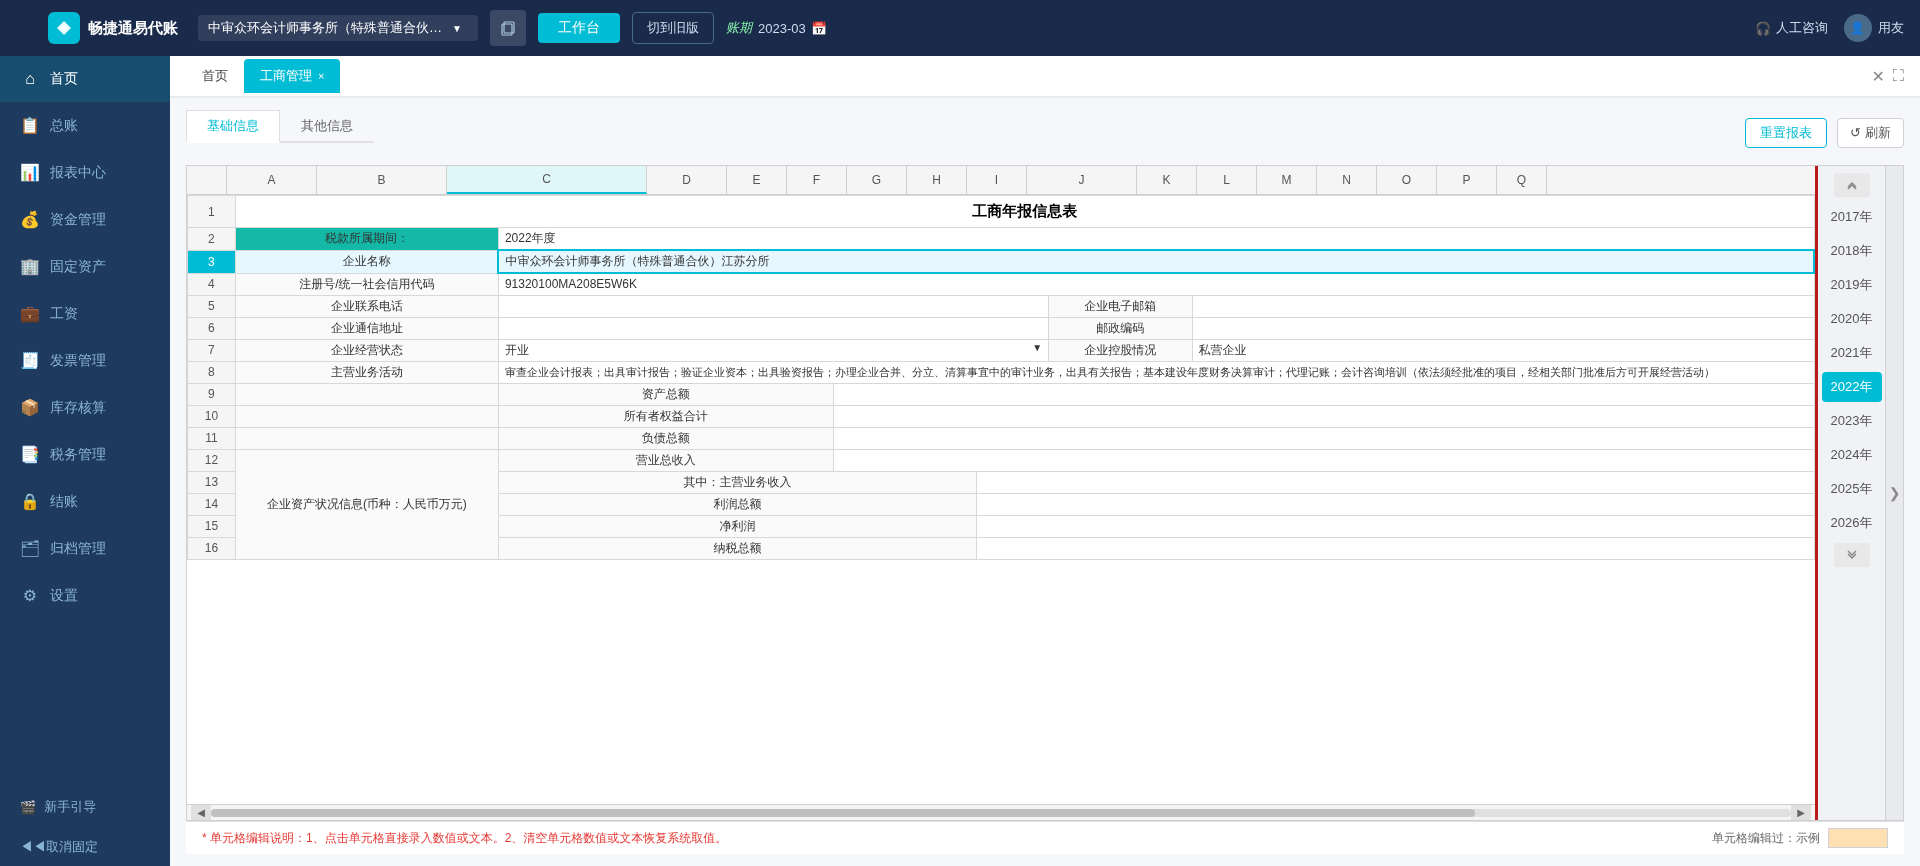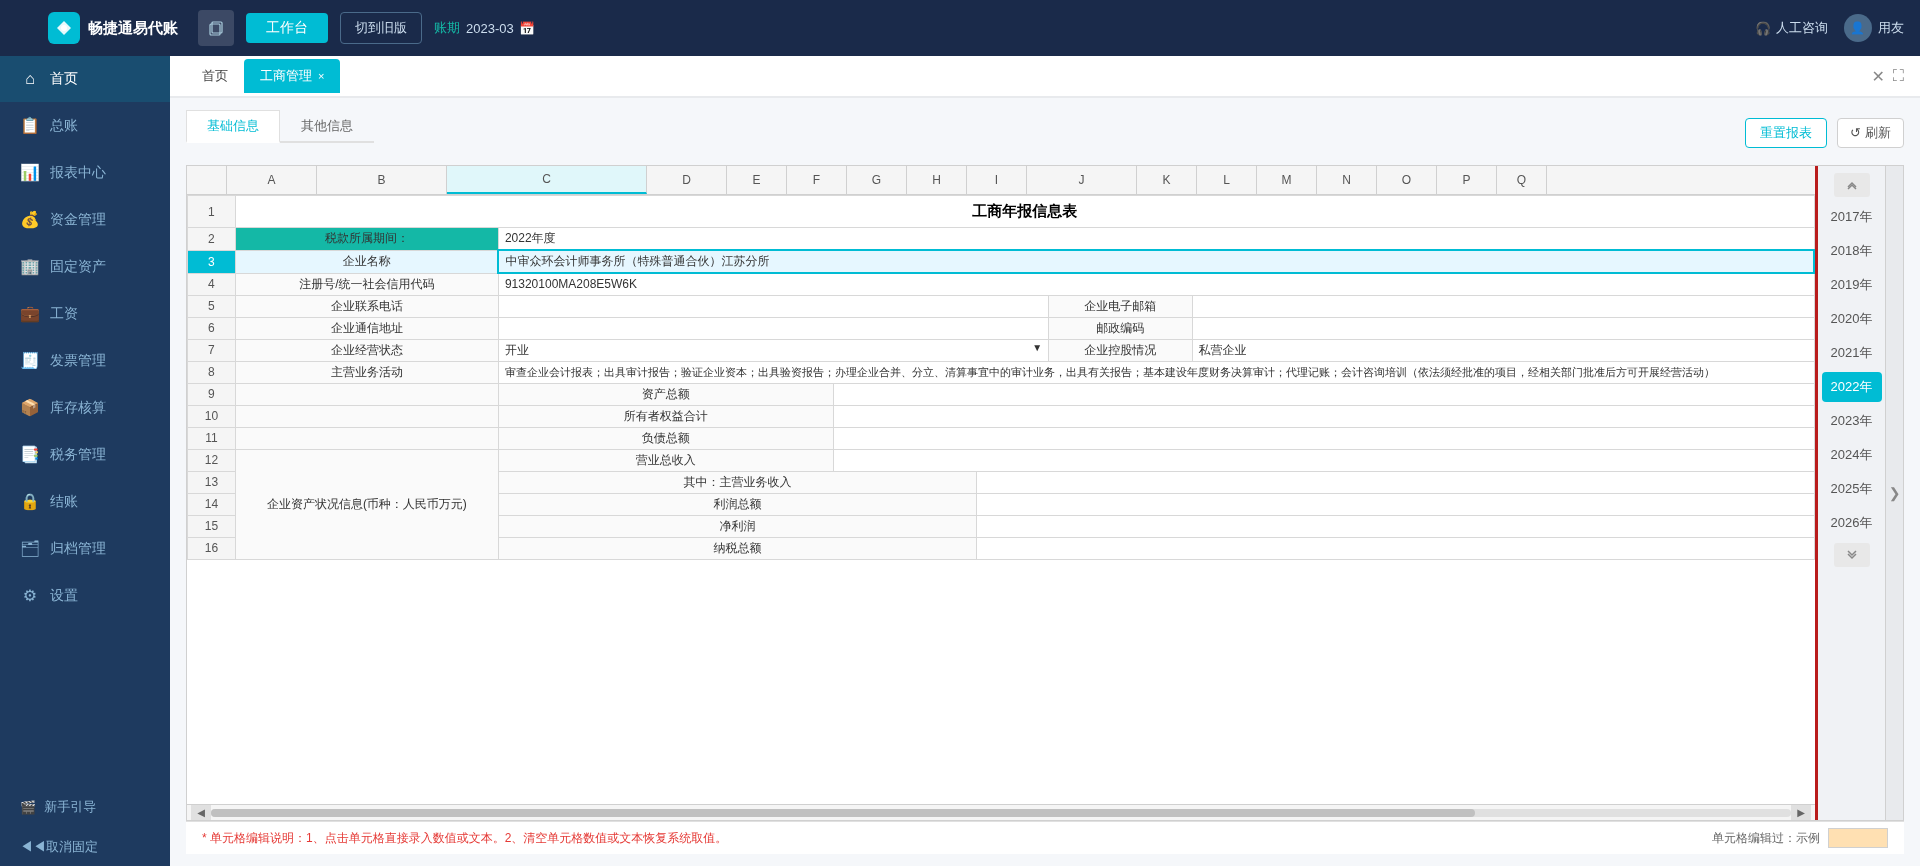--- a/index.html
+++ b/index.html
@@ -27,21 +27,21 @@
     }
     .workbench-btn {
       background: #00bcd4; color: #fff; border: none;
       padding: 6px 20px; border-radius: 4px; cursor: pointer; font-size: 14px;
     }
     .old-version-btn {
       background: transparent; color: #cde; border: 1px solid #4a6a8a;
       padding: 6px 14px; border-radius: 4px; cursor: pointer; font-size: 13px;
     }
     .period-area { display: flex; align-items: center; gap: 6px; color: #cde; font-size: 13px; }
-    .period-label { color: #14b8a6; }
+    .period-label { color: #86efac; font-style: italic; }
     .calendar-icon { color: #8ab; cursor: pointer; }
     .top-right { margin-left: auto; display: flex; align-items: center; gap: 16px; color: #cde; }
     .help-btn { display: flex; align-items: center; gap: 4px; cursor: pointer; font-size: 13px; }
     .user-area { display: flex; align-items: center; gap: 6px; cursor: pointer; }
     .user-icon-circle { width: 28px; height: 28px; background: #4a6a8a; border-radius: 50%; display: flex; align-items: center; justify-content: center; color: #fff; font-size: 12px; }
 
     
     .main-layout { display: flex; height: calc(866px - 56px); }
 
     
@@ -153,20 +153,24 @@
 
 <div class="top-bar">
   <div class="logo-area">
     <div class="logo-icon">
       <svg width="20" height="20" viewBox="0 0 20 20">
           <path d="M3 10 L10 3 L17 10 L10 17Z" fill="white" opacity="0.9"></path>
           <circle cx="10" cy="10" r="3" fill="white"></circle>
         </svg>
     </div>
     <span class="logo-text">畅捷通易代账</span>
+  </div>
+  <div class="company-selector">
+    <span>中审众环会计师事务所（特殊普通合伙…</span>
+    <span class="arrow">▼</span>
   </div>
   <div class="copy-btn">
     <svg width="16" height="16" viewBox="0 0 16 16" fill="currentColor">
         <rect x="2" y="4" width="10" height="11" rx="1" stroke="#acd" stroke-width="1.2" fill="none"></rect>
         <rect x="4" y="2" width="10" height="11" rx="1" stroke="#acd" stroke-width="1.2" fill="none"></rect>
       </svg>
   </div>
   <button class="workbench-btn">工作台</button>
   <button class="old-version-btn">切到旧版</button>
   <div class="period-area">

